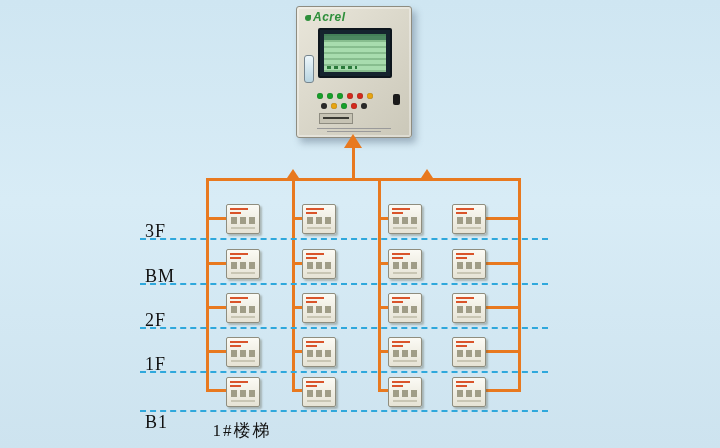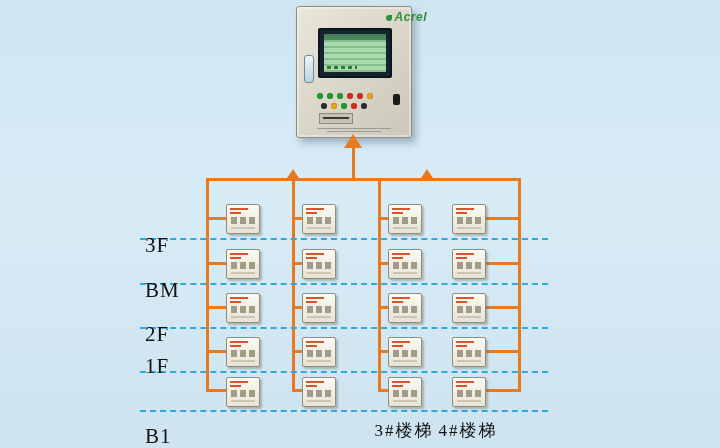--- a/index.html
+++ b/index.html
@@ -10,21 +10,21 @@
   }
 
   
   .cabinet{
     position:absolute;left:296px;top:6px;width:114px;height:130px;
     background:linear-gradient(135deg,#e9e6da,#cbc8b9);
     border:1px solid #8e8c80;border-radius:3px;
     box-shadow:4px 5px 7px rgba(90,110,130,.45), inset 0 0 0 2px rgba(255,255,255,.35);
   }
   .brand{
-    position:absolute;left:16px;top:3px;width:100%;text-align:right;
+    position:absolute;left:8px;top:3px;width:100%;text-align:left;
     font-family:"Liberation Sans","DejaVu Sans",sans-serif;
     font-size:12px;font-weight:bold;font-style:italic;color:#2e8f3a;letter-spacing:.5px;
   }
   .brand::before{content:"";display:inline-block;width:6px;height:6px;margin-right:2px;
     background:#2e8f3a;border-radius:50% 0 50% 50%;}
   .screen{position:absolute;left:21px;top:21px;width:70px;height:46px;
     background:#15232e;border:2px solid #0d151c;border-radius:2px;}
   .lcd{position:absolute;left:4px;top:4px;right:4px;bottom:4px;background:var(--lcd,#a8dcae);
     background-image:repeating-linear-gradient(180deg,rgba(20,80,30,.22) 0 2px,rgba(0,0,0,0) 2px 6px);}
   .lcd::before{content:"";position:absolute;left:0;top:0;right:0;height:6px;background:#2e6b46;opacity:.75;}
@@ -78,22 +78,22 @@
   .device::before{content:"";position:absolute;left:3px;top:3px;width:18px;height:6px;
     background:linear-gradient(var(--accent,#d9542b),var(--accent,#d9542b)) 0 0/18px 2px no-repeat,
                linear-gradient(var(--accent,#d9542b),var(--accent,#d9542b)) 0 4px/11px 2px no-repeat;}
   .device::after{content:"";position:absolute;left:4px;top:12px;width:24px;height:12px;
     background:repeating-linear-gradient(90deg,#a09d87 0 6px,rgba(0,0,0,0) 6px 9px) 0 0/24px 7px no-repeat,
                linear-gradient(#c9c6b4,#c9c6b4) 0 10px/24px 2px no-repeat;}
   .c0{left:226px}.c1{left:302px}.c2{left:388px}.c3{left:452px}
   .dr0{top:204px}.dr1{top:249px}.dr2{top:293px}.dr3{top:337px}.dr4{top:377px}
 
   
-  .floor{position:absolute;left:145px;width:40px;font-size:21px;letter-spacing:1px;margin-top:12px;}
-  .f0{top:221px}.f1{top:266px}.f2{top:310px}.f3{top:342px}.f4{top:412px}
+  .floor{position:absolute;left:145px;width:40px;font-size:18px;letter-spacing:1px;}
+  .f0{top:221px}.f1{top:266px}.f2{top:310px}.f3{top:354px}.f4{top:412px}
   .stair{position:absolute;top:419px;width:84px;text-align:center;font-size:17px;letter-spacing:2px;}
   .g0{left:200px}.g1{left:276px}.g2{left:362px}.g3{left:426px}
 </style>
 </head>
 <body>
 
 <div class="stage">
 
   <div class="cabinet">
     <div class="brand">Acrel</div>
@@ -178,16 +178,15 @@
   <div class="device c1 dr4"></div>
   <div class="device c2 dr4"></div>
   <div class="device c3 dr4"></div>
 
   <div class="floor f0">3F</div>
   <div class="floor f1">BM</div>
   <div class="floor f2">2F</div>
   <div class="floor f3">1F</div>
   <div class="floor f4">B1</div>
 
-  <div class="stair g2">3#楼梯</div>
-  <div class="stair g3">4#楼梯</div>
+  <div class="stair g0">1#楼梯</div>
 
 </div>
 
 </body></html>

